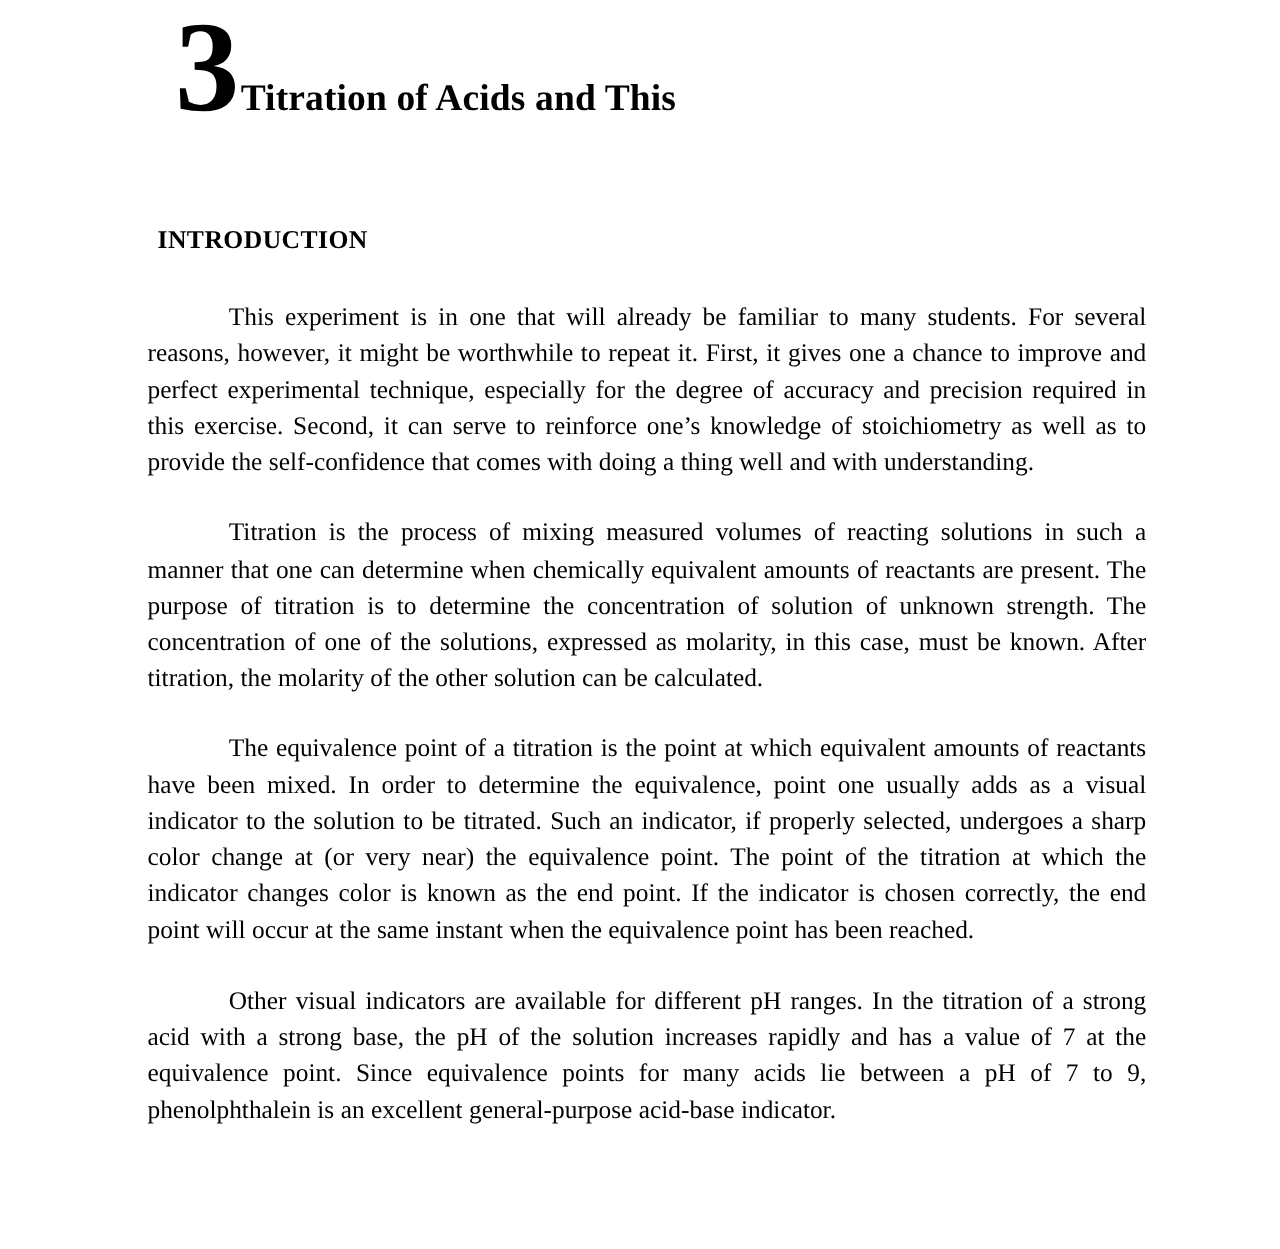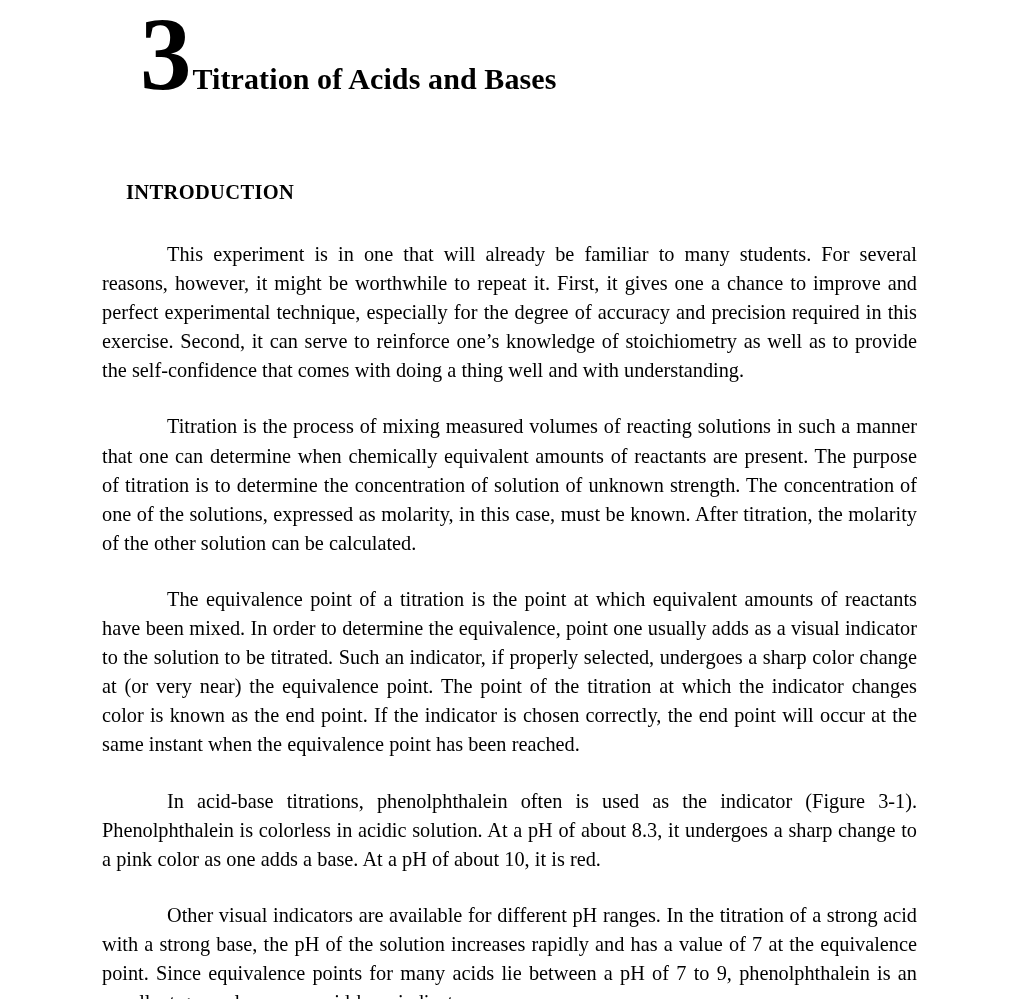--- a/index.html
+++ b/index.html
@@ -68,42 +68,41 @@
     left: 102px;
     top: 240px;
     width: 815px;
   }
   .body-paragraph {
     font-size: 20.3px;
     line-height: 29.1px;
     text-align: justify;
     text-justify: inter-word;
     text-indent: 65px;
-    margin: 0 0 27px 0;
+    margin: 0 0 27px 16px;
     color: #000;
     hyphens: none;
     word-spacing: 0.1px;
   }
   .body-paragraph:last-child {
     margin-bottom: 0;
   }
 </style>
 </head>
 <body>
 
 <div class="page">
 
   <div class="chapter-heading">
     <span class="chapter-number">3</span>
-    <span class="chapter-title">Titration of Acids and Bases</span>
+    <span class="chapter-title">Titration of Acids and This</span>
   </div>
 
   <div class="section-heading">INTRODUCTION</div>
 
   <div class="body-column">
     <p class="body-paragraph">This experiment is in one that will already be familiar to many students. For several reasons, however, it might be worthwhile to repeat it. First, it gives one a chance to improve and perfect experimental technique, especially for the degree of accuracy and precision required in this exercise. Second, it can serve to reinforce one’s knowledge of stoichiometry as well as to provide the self-confidence that comes with doing a thing well and with understanding.</p>
     <p class="body-paragraph">Titration is the process of mixing measured volumes of reacting solutions in such a manner that one can determine when chemically equivalent amounts of reactants are present. The purpose of titration is to determine the concentration of solution of unknown strength. The concentration of one of the solutions, expressed as molarity, in this case, must be known. After titration, the molarity of the other solution can be calculated.</p>
     <p class="body-paragraph">The equivalence point of a titration is the point at which equivalent amounts of reactants have been mixed. In order to determine the equivalence, point one usually adds as a visual indicator to the solution to be titrated. Such an indicator, if properly selected, undergoes a sharp color change at (or very near) the equivalence point. The point of the titration at which the indicator changes color is known as the end point. If the indicator is chosen correctly, the end point will occur at the same instant when the equivalence point has been reached.</p>
-    <p class="body-paragraph">In acid-base titrations, phenolphthalein often is used as the indicator (Figure 3-1). Phenolphthalein is colorless in acidic solution. At a pH of about 8.3, it undergoes a sharp change to a pink color as one adds a base. At a pH of about 10, it is red.</p>
     <p class="body-paragraph">Other visual indicators are available for different pH ranges. In the titration of a strong acid with a strong base, the pH of the solution increases rapidly and has a value of 7 at the equivalence point. Since equivalence points for many acids lie between a pH of 7 to 9, phenolphthalein is an excellent general-purpose acid-base indicator.</p>
   </div>
 
 </div>
 
 </body></html>

